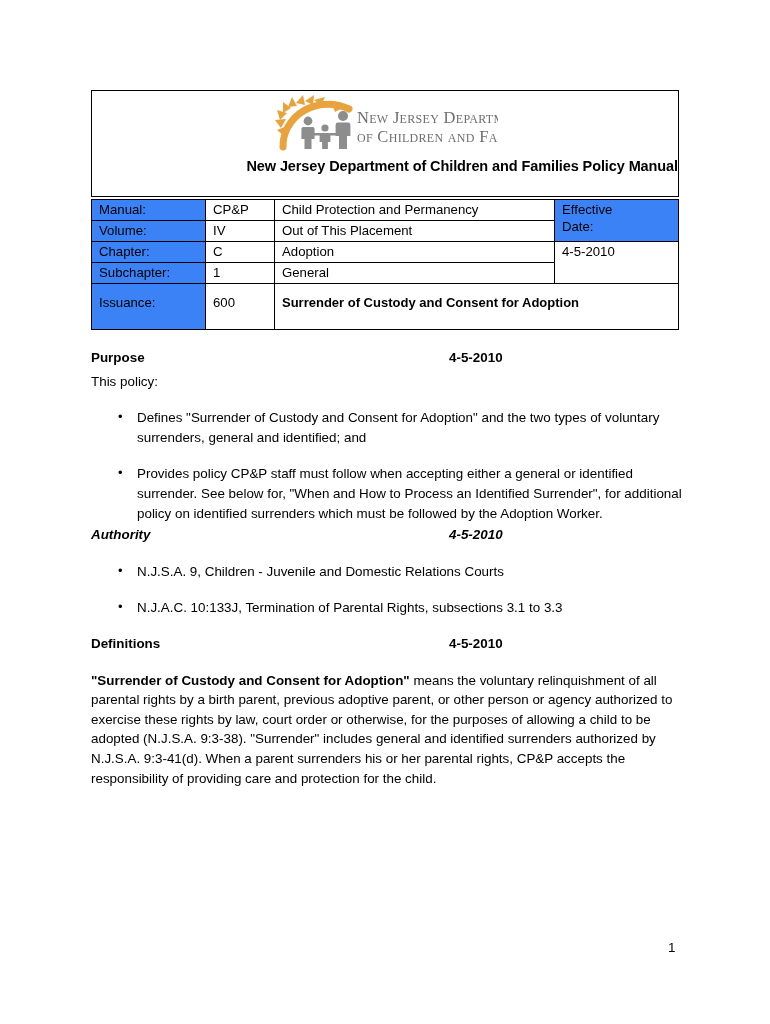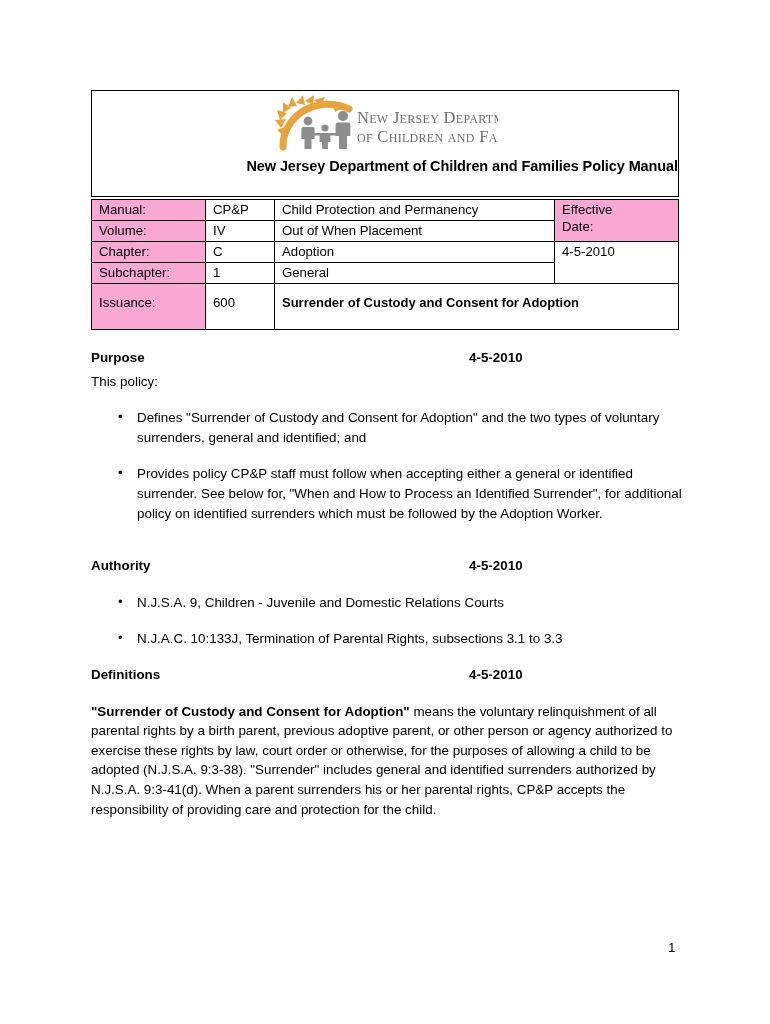--- a/index.html
+++ b/index.html
@@ -74,21 +74,21 @@
     table-layout: fixed;
     font-size: 13.2px;
   }
   .info-table td {
     border: 1px solid #000000;
     padding: 1px 6px 2px 7px;
     vertical-align: top;
     line-height: 17px;
     height: 17px;
   }
-  .shade { background: #f9a8d4; }
+  .shade { background: #3b82f6; }
   .c-label { width: 100px; }
   .c-code  { width: 55px; }
   .c-desc  { }
   .c-eff   { width: 110px; }
 
   .eff-cell {
     vertical-align: top;
     line-height: 17px;
   }
   .date-cell {
@@ -113,21 +113,20 @@
     top: 348px;
     width: 592px;
     font-size: 13.4px;
     line-height: 19.6px;
   }
 
   .section-head {
     display: flex;
     font-weight: bold;
     margin-top: 0;
-    gap: 20px;
   }
   .section-head .sh-title {
     width: 358px;
     flex: none;
   }
   .section-head .sh-date {
     flex: none;
   }
 
   .para {
@@ -227,21 +226,21 @@
       <td class="c-code">CP&amp;P</td>
       <td class="c-desc">Child Protection and Permanency</td>
       <td class="shade c-eff eff-cell" rowspan="2">
         <div>Effective</div>
         <div>Date:</div>
       </td>
     </tr>
     <tr>
       <td class="shade">Volume:</td>
       <td>IV</td>
-      <td>Out of When Placement</td>
+      <td>Out of This Placement</td>
     </tr>
     <tr>
       <td class="shade">Chapter:</td>
       <td>C</td>
       <td>Adoption</td>
       <td class="date-cell" rowspan="2">4-5-2010</td>
     </tr>
     <tr>
       <td class="shade">Subchapter:</td>
       <td>1</td>
@@ -264,21 +263,21 @@
       <span class="sh-date">4-5-2010</span>
     </div>
 
     <div class="para">This policy:</div>
 
     <ul class="bullets">
       <li>Defines "Surrender of Custody and Consent for Adoption" and the two types of voluntary surrenders, general and identified; and</li>
       <li>Provides policy CP&amp;P staff must follow when accepting either a general or identified surrender. See below for, "When and How to Process an Identified Surrender", for additional policy on identified surrenders which must be followed by the Adoption Worker.</li>
     </ul>
 
-    <div class="section-head" style="margin-top:33px;">
+    <div class="section-head" style="margin-top:2px;font-style:italic;">
       <span class="sh-title">Authority</span>
       <span class="sh-date">4-5-2010</span>
     </div>
 
     <ul class="bullets">
       <li>N.J.S.A. 9, Children - Juvenile and Domestic Relations Courts</li>
       <li>N.J.A.C. 10:133J, Termination of Parental Rights, subsections 3.1 to 3.3</li>
     </ul>
 
     <div class="section-head" style="margin-top:16px;">

